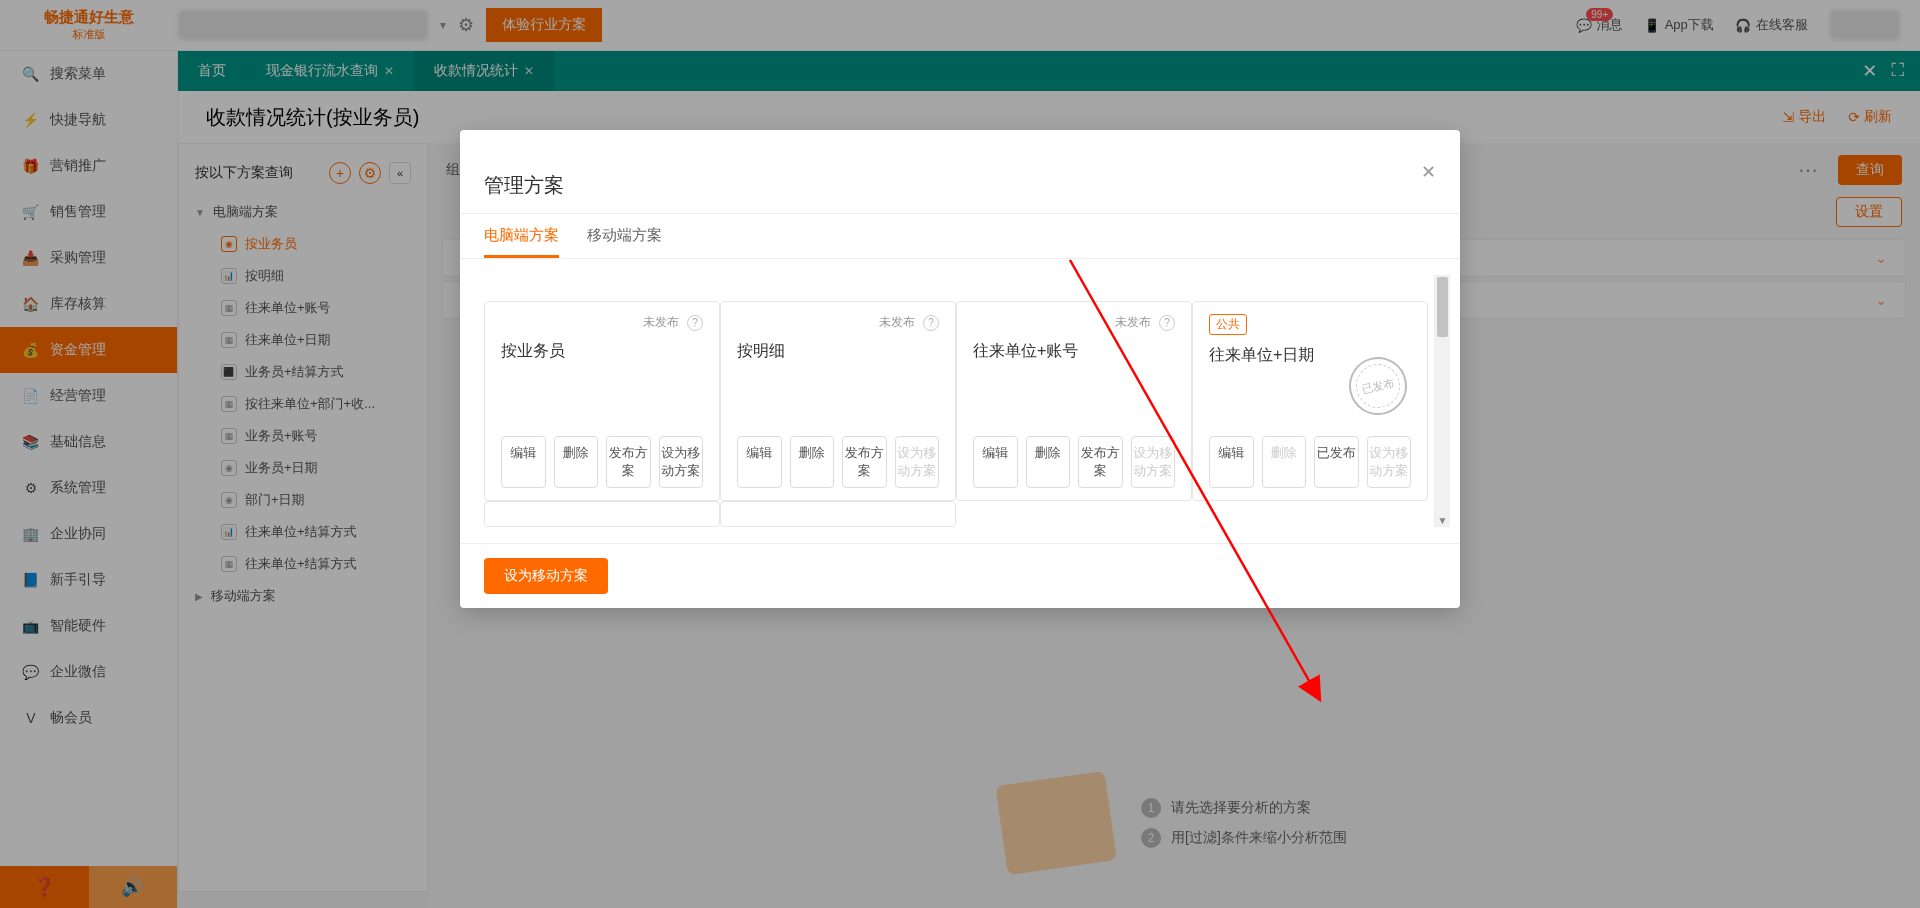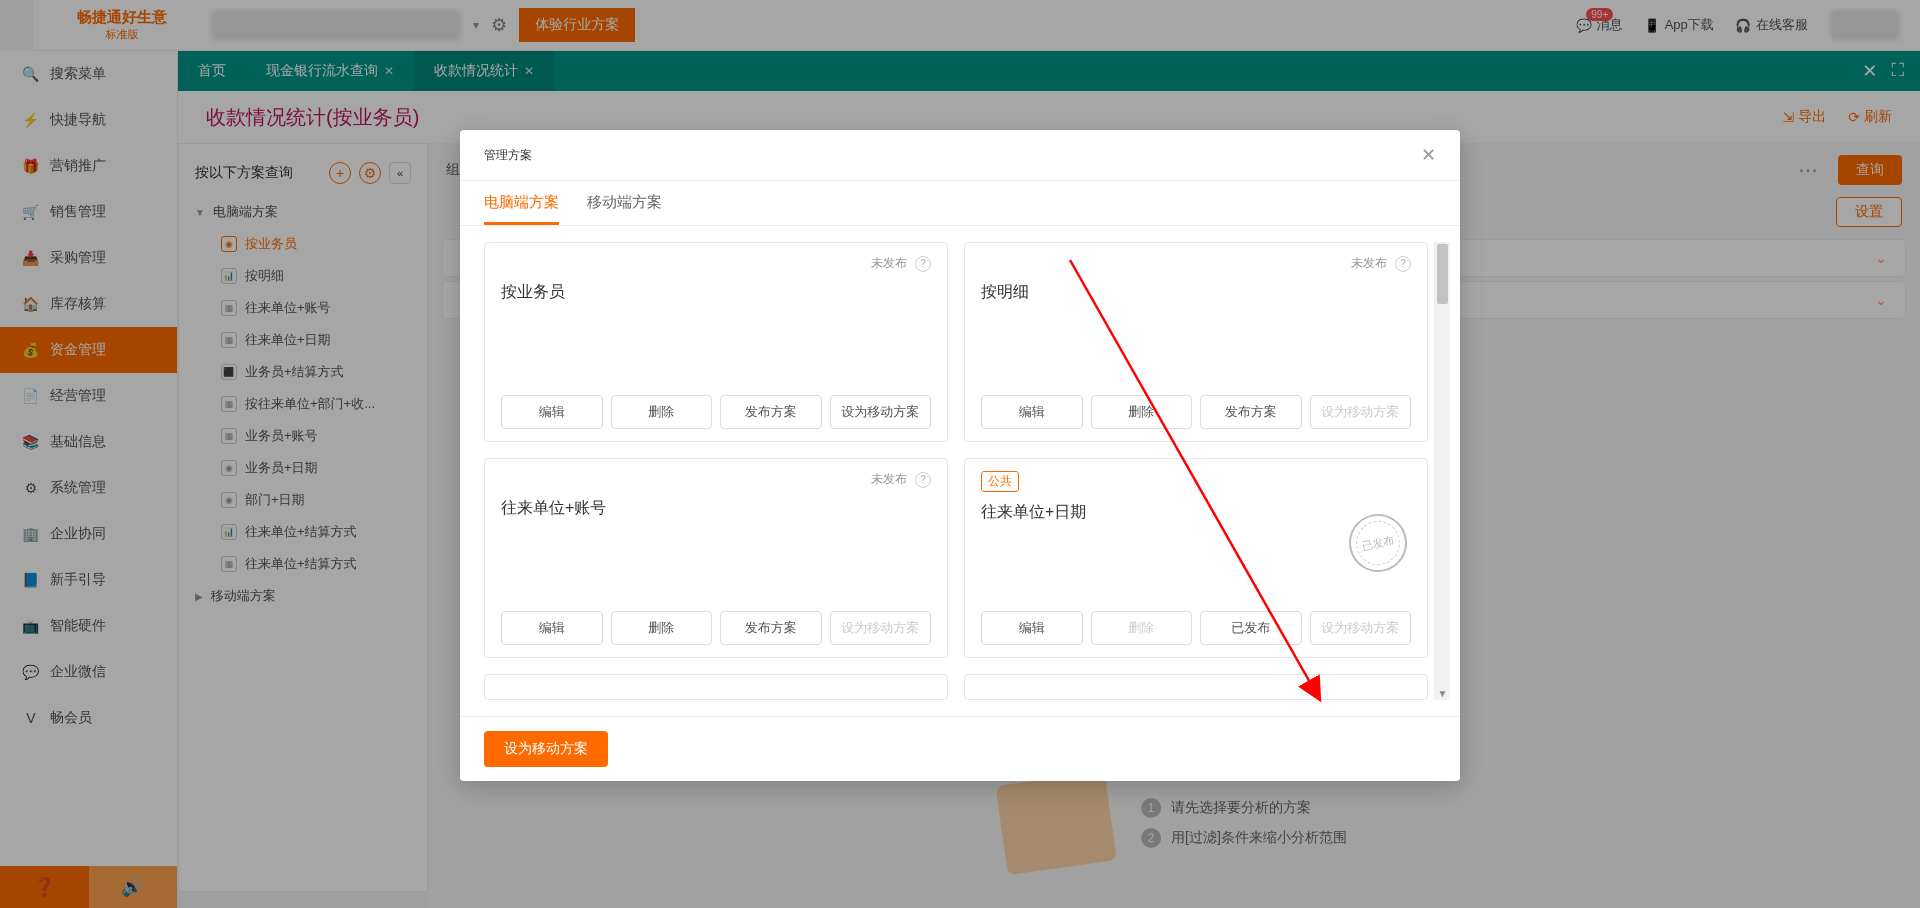--- a/index.html
+++ b/index.html
@@ -1,19 +1,19 @@
 <!DOCTYPE html>
 <html><head>
 <meta charset="utf-8">
 <style>
 * { margin: 0; padding: 0; box-sizing: border-box; font-family: "Microsoft YaHei", Arial, sans-serif; }
 body { background: #f5f5f5; width: 1920px; height: 908px; overflow: hidden; position: relative; font-size: 14px; color: #333; }
 
 
-.top-header { height: 51px; background: #fff; display: flex; align-items: center; border-bottom: 1px solid #eee; margin-left: 33px; }
+.top-header { height: 51px; background: #fff; display: flex; align-items: center; border-bottom: 1px solid #eee; }
 .logo-area { width: 178px; display: flex; flex-direction: column; align-items: center; justify-content: center; }
 .logo-text { color: #ff6a00; font-weight: bold; font-size: 15px; }
 .logo-sub { color: #ff6a00; font-size: 11px; }
 .header-center { flex: 1; display: flex; align-items: center; gap: 12px; }
 .blurred-box { width: 250px; height: 30px; background: #e6e6e6; border-radius: 4px; filter: blur(2px); }
 .dropdown-caret { color: #999; font-size: 12px; }
 .experience-btn { background: #ff6a00; color: #fff; border: none; padding: 8px 16px; border-radius: 0; font-size: 14px; cursor: pointer; }
 .header-right { display: flex; align-items: center; gap: 22px; padding-right: 20px; }
 .header-item { display: flex; align-items: center; gap: 4px; font-size: 13px; color: #555; cursor: pointer; position: relative; }
 .badge { position: absolute; top: -8px; left: 10px; background: #ff4d4f; color: #fff; border-radius: 8px; font-size: 10px; padding: 1px 5px; }
@@ -30,21 +30,21 @@
 
 
 .tabbar { position: absolute; top: 51px; left: 178px; right: 0; height: 40px; background: #009688; display: flex; align-items: center; color: #fff; }
 .tab { padding: 0 20px; height: 40px; display: flex; align-items: center; gap: 6px; font-size: 14px; cursor: pointer; }
 .tab.active { background: #00897b; }
 .tab-close { font-size: 12px; opacity: 0.8; }
 .tabbar-right { margin-left: auto; display: flex; gap: 14px; padding-right: 16px; font-size: 18px; }
 
 
 .page-titlebar { position: absolute; top: 91px; left: 178px; right: 0; height: 52px; background: #fff; display: flex; align-items: center; padding: 0 28px; }
-.page-title { font-size: 20px; color: #be185d; flex: 1; }
+.page-title { font-size: 20px; color: #000000; flex: 1; }
 .title-right { display: flex; gap: 22px; align-items: center; font-size: 14px; }
 .title-link { color: #ff6a00; display: flex; align-items: center; gap: 4px; cursor: pointer; }
 
 
 .treepanel { position: absolute; top: 143px; left: 178px; width: 250px; bottom: 16px; background: #fff; border: 1px solid #eee; padding: 14px 8px; }
 .tree-header { display: flex; align-items: center; gap: 8px; padding: 4px 8px 12px; font-size: 14px; }
 .tree-header-text { flex: 1; }
 .tree-icon-circle { width: 22px; height: 22px; border: 1px solid #ff6a00; border-radius: 50%; display: flex; align-items: center; justify-content: center; color: #ff6a00; font-size: 14px; cursor: pointer; }
 .tree-icon-collapse { width: 22px; height: 22px; border: 1px solid #ddd; border-radius: 4px; display: flex; align-items: center; justify-content: center; font-size: 11px; cursor: pointer; }
 .tree-node { display: flex; align-items: center; gap: 8px; padding: 7px 8px 7px 20px; font-size: 13px; color: #555; cursor: pointer; }
@@ -64,27 +64,27 @@
 .collapse-caret { color: #ff9955; font-size: 14px; }
 .hints-area { position: absolute; bottom: 40px; left: 50%; transform: translateX(-50%); display: flex; align-items: center; gap: 30px; }
 .hints-text { display: flex; flex-direction: column; gap: 10px; font-size: 14px; color: #666; }
 .hint-line { display: flex; align-items: center; gap: 10px; }
 .hint-num { width: 20px; height: 20px; background: #bbb; border-radius: 50%; color: #fff; display: flex; align-items: center; justify-content: center; font-size: 12px; }
 
 
 .overlay { position: absolute; inset: 0; background: rgba(0,0,0,0.35); z-index: 50; }
 .modal { position: absolute; top: 130px; left: 50%; transform: translateX(-50%); width: 1000px; background: #fff; border-radius: 4px; box-shadow: 0 6px 24px rgba(0,0,0,0.2); z-index: 60; display: flex; flex-direction: column; }
 .modal-header { display: flex; align-items: center; padding: 14px 24px; border-bottom: 1px solid #eee; }
-.modal-title { font-size: 12px; flex: 1; }
+.modal-title { font-size: 20px; flex: 1; margin-top: 28px; }
 .modal-close { font-size: 18px; color: #999; cursor: pointer; }
 .modal-tabs { display: flex; gap: 28px; padding: 12px 24px 0; border-bottom: 1px solid #eee; }
 .modal-tab { padding-bottom: 10px; font-size: 15px; color: #666; cursor: pointer; }
 .modal-tab.active { color: #ff6a00; border-bottom: 3px solid #ff6a00; }
 .modal-body { padding: 16px 10px 16px 24px; display: flex; }
-.cards-area { flex: 1; display: grid; grid-template-columns: 1fr 1fr; gap: 16px; max-height: 460px; overflow-y: auto; padding-right: 6px; }
+.cards-area { flex: 1; display: grid; grid-template-columns: 1fr 1fr 1fr 1fr; max-height: 460px; overflow-y: auto; padding-right: 6px; margin-top: 26px; }
 .modal-scrollbar { width: 16px; background: #f1f1f1; position: relative; border-left: 1px solid #eee; }
 .scroll-thumb { position: absolute; top: 2px; left: 2px; right: 2px; height: 60px; background: #c2c2c2; border-radius: 2px; }
 .scroll-arrow { position: absolute; left: 0; right: 0; height: 14px; display: flex; align-items: center; justify-content: center; font-size: 10px; color: #888; }
 .scroll-arrow.down { bottom: 0; }
 .scheme-card { border: 1px solid #e6e6e6; border-radius: 4px; padding: 12px 16px; display: flex; flex-direction: column; min-height: 200px; position: relative; }
 .card-top { display: flex; align-items: center; gap: 8px; margin-bottom: 10px; font-size: 12px; justify-content: flex-end; }
 .status-tag { color: #999; }
 .public-tag { border: 1px solid #ff6a00; color: #ff6a00; padding: 1px 6px; border-radius: 3px; font-size: 12px; margin-right: auto; }
 .help-circle { width: 16px; height: 16px; border: 1px solid #ccc; border-radius: 50%; display: flex; align-items: center; justify-content: center; font-size: 10px; color: #aaa; }
 .card-name { font-size: 16px; color: #333; flex: 1; }

